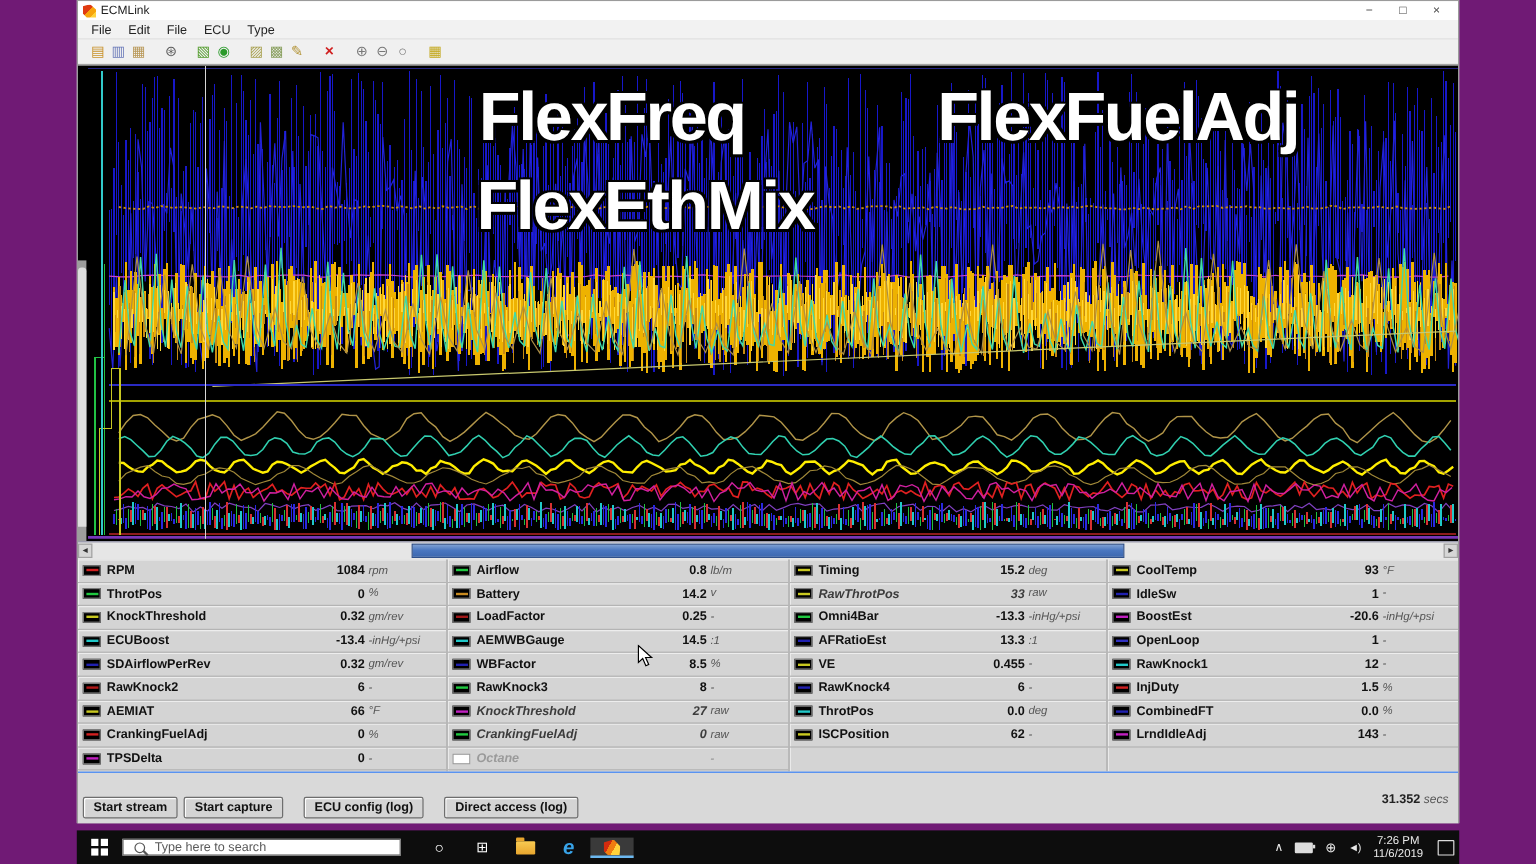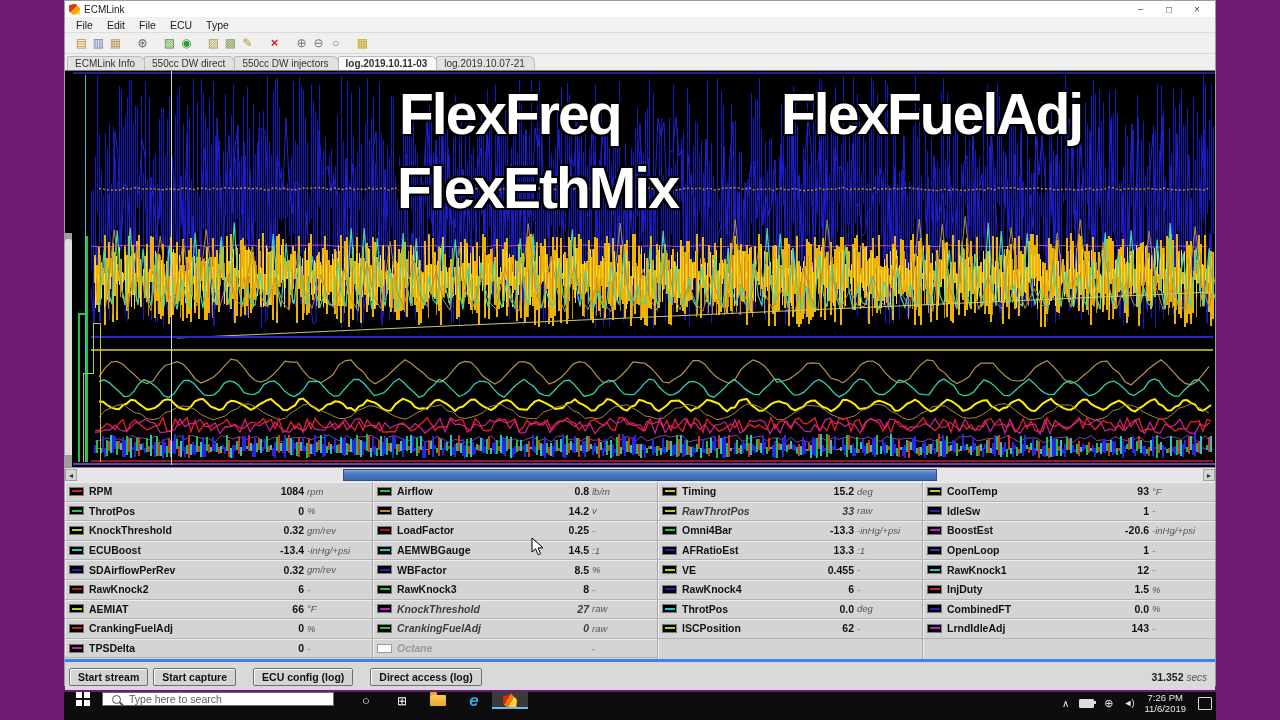--- a/index.html
+++ b/index.html
@@ -58,31 +58,31 @@
           display:flex;align-items:center;justify-content:center;flex:0 0 auto;box-sizing:border-box;}
   .swatch i{display:block;width:10px;height:2px;}
   .swatch.empty{background:#fff;border-color:#999;}
   .cname{font-size:10.5px;font-weight:bold;color:#111;flex:1;white-space:nowrap;overflow:hidden;}
   .cval{font-size:10.5px;font-weight:bold;color:#111;width:52px;text-align:right;white-space:nowrap;}
   .cunit{font-size:9.5px;font-style:italic;color:#555;width:60px;margin-left:3px;white-space:nowrap;}
   .trow.dim .cname,.trow.dim .cval{font-weight:bold;font-style:italic;color:#3c3c3c;}
   .trow.off .cname,.trow.off .cval,.trow.off .cunit{color:#9a9a9a;font-style:italic;font-weight:bold;}
 
   
-  .footer{flex:0 0 26px;background:#d9d9d9;display:flex;align-items:center;padding:2px 8px 0 4px;
-          border-top:3px solid #3b82f6;}
+  .footer{flex:0 0 26px;background:#d9d9d9;display:flex;padding:16px 8px 0 4px;
+          border-top:1px solid #3b82f6;}
   .btn{background:#d4d4d4;border:1px solid #6e6e6e;border-radius:2px;box-shadow:inset 1px 1px 0 #fcfcfc;
        font-size:10.5px;font-weight:bold;color:#111;padding:2px 8px;margin-right:5px;white-space:nowrap;}
   .btn.spaced{margin-left:12px;}
   .elapsed{margin-left:auto;font-size:10.5px;color:#222;}
   .elapsed b{font-weight:bold;} .elapsed i{font-style:italic;color:#555;font-size:10px;}
 
   
   .taskbar{position:absolute;left:64px;top:692px;width:1152px;height:28px;background:#0d0d0d;
-           display:flex;align-items:flex-start;}
+           display:flex;align-items:center;}
   .startbtn{width:38px;display:flex;align-items:center;justify-content:center;}
   .winlogo{width:6px;height:6px;background:#fff;box-shadow:8px 0 #fff,0 8px #fff,8px 8px #fff;
            margin-right:8px;margin-bottom:8px;}
   .searchbox{width:232px;background:#fff;display:flex;align-items:center;padding-left:9px;border:1px solid #6b6b6b;box-sizing:border-box;}
   .mag{width:7px;height:7px;border:1.5px solid #555;border-radius:50%;position:relative;margin-right:8px;flex:0 0 auto;}
   .mag::after{content:"";position:absolute;width:5px;height:1.5px;background:#555;transform:rotate(45deg);right:-4px;bottom:-2px;}
   .searchtext{font-size:10.5px;color:#5a5a5a;}
   .tapps{display:flex;margin-left:14px;}
   .tapp{width:36px;display:flex;align-items:center;justify-content:center;color:#eee;}
   .tapp.active{background:#3a3a3a;box-shadow:inset 0 -2px 0 #6cb8f0;}
@@ -138,27 +138,20 @@
         <span class="tool gap" style="color: rgb(168, 160, 80);">▨</span>
         <span class="tool" style="color: rgb(138, 160, 96);">▩</span>
         <span class="tool" style="color: rgb(176, 144, 48);">✎</span>
         <span class="tool gap" style="color: rgb(208, 32, 32); font-weight: bold; font-size: 13px;">×</span>
         <span class="tool gap" style="color: rgb(120, 120, 120);">⊕</span>
         <span class="tool" style="color: rgb(120, 120, 120);">⊖</span>
         <span class="tool" style="color: rgb(120, 120, 120);">○</span>
         <span class="tool gap" style="color: rgb(194, 166, 24);">▦</span>
       </div>
 
-    <div class="tabbar" id="tabbar">
-        <span class="tab">ECMLink Info</span>
-        <span class="tab">550cc DW direct</span>
-        <span class="tab">550cc DW injectors</span>
-        <span class="tab active">log.2019.10.11-03</span>
-        <span class="tab">log.2019.10.07-21</span>
-      </div>
 
     <div class="graph">
       <svg id="graph-svg" preserveAspectRatio="none" shape-rendering="crispEdges" viewBox="0 0 1142 394">
           <path d="M18 119.7L18 199.2M20 118.8L20 239.9M22 84.8L22 205.1M24 5.4L24 140.6M26 63.0L26 251.4M28 98.9L28 172.2M30 124.0L30 205.4M32 61.5L32 206.3M34 78.4L34 170.3M36 51.5L36 247.8M38 112.5L38 160.4M40 56.4L40 156.8M42 88.3L42 198.5M44 111.0L44 155.7M46 14.8L46 212.7M48 17.9L48 177.4M50 54.5L50 135.3M52 46.4L52 243.9M54 26.9L54 249.5M56 9.0L56 193.5M58 8.5L58 175.8M60 51.9L60 190.8M62 35.3L62 231.2M64 36.3L64 137.1M66 106.0L66 193.8M68 25.2L68 130.3M70 101.5L70 249.0M72 11.1L72 138.5M74 108.8L74 181.6M76 26.7L76 198.0M78 121.2L78 249.4M80 87.8L80 215.1M82 83.2L82 251.3M84 113.1L84 251.2M86 47.8L86 148.4M88 36.9L88 154.2M90 38.1L90 254.7M92 84.4L92 175.7M94 47.7L94 217.5M96 25.7L96 210.7M98 77.9L98 217.7M100 99.8L100 192.2M102 44.1L102 139.3M104 24.4L104 176.4M106 15.4L106 219.6M108 126.7L108 153.8M110 53.2L110 167.5M112 101.4L112 225.5M114 35.3L114 222.4M116 45.8L116 163.2M118 108.0L118 235.2M120 7.4L120 214.4M122 118.6L122 222.4M124 30.9L124 159.5M126 126.2L126 170.6M128 7.7L128 190.9M130 20.5L130 157.7M132 45.3L132 187.5M134 57.6L134 241.5M136 28.2L136 249.1M138 73.5L138 241.5M140 10.9L140 229.5M142 65.4L142 238.4M144 65.0L144 182.9M146 68.9L146 234.3M148 118.3L148 153.3M150 79.7L150 234.5M152 23.3L152 142.8M154 82.9L154 220.0M156 97.5L156 241.4M158 43.7L158 233.5M160 12.9L160 250.0M162 86.9L162 168.0M164 54.4L164 147.5M166 89.5L166 210.9M168 84.5L168 142.5M170 26.6L170 172.6M172 84.2L172 246.3M174 16.0L174 168.6M176 58.4L176 175.4M178 117.0L178 230.5M180 33.4L180 188.7M182 83.0L182 150.8M184 70.7L184 132.8M186 40.9L186 177.6M188 57.9L188 257.9M190 39.9L190 214.5M192 66.5L192 252.4M194 5.2L194 248.8M196 71.1L196 185.1M198 84.1L198 185.7M200 21.2L200 179.5M202 8.4L202 199.0M204 6.5L204 185.5M206 37.4L206 148.1M208 96.3L208 149.2M210 100.2L210 147.9M212 115.4L212 231.5M214 111.6L214 145.5M216 97.8L216 165.3M218 85.4L218 218.8M220 10.9L220 162.5M222 69.5L222 236.0M224 75.1L224 221.2M226 5.8L226 178.9M228 12.7L228 182.7M230 19.3L230 214.6M232 45.8L232 234.3M234 71.3L234 143.7M236 126.0L236 151.0M238 12.7L238 147.8M240 28.7L240 206.7M242 40.2L242 237.4M244 48.6L244 234.8M246 13.5L246 136.0M248 92.0L248 208.8M250 79.0L250 238.3M252 65.6L252 230.0M254 120.4L254 234.6M256 84.5L256 230.3M258 78.4L258 137.0M260 101.8L260 210.2M262 94.8L262 184.8M264 43.8L264 246.2M266 122.6L266 170.5M268 4.5L268 257.4M270 70.1L270 251.3M272 96.1L272 217.7M274 10.7L274 174.1M276 109.6L276 137.5M278 20.6L278 183.5M280 67.3L280 215.7M282 95.6L282 167.0M284 79.8L284 251.2M286 16.4L286 140.2M288 73.3L288 257.3M290 128.0L290 250.9M292 53.0L292 230.3M294 7.1L294 188.8M296 68.2L296 173.1M298 47.2L298 162.5M300 26.7L300 221.4M302 91.6L302 173.4M304 123.8L304 136.5M306 11.7L306 182.1M308 61.5L308 234.1M310 69.1L310 245.7M312 117.7L312 237.1M314 75.9L314 145.7M316 84.6L316 249.9M318 24.7L318 155.9M320 26.7L320 243.9M322 105.9L322 170.0M324 126.9L324 210.7M326 86.2L326 234.2M328 93.7L328 192.1M330 27.4L330 138.4M332 48.7L332 245.7M334 48.9L334 175.5M336 40.7L336 138.1M338 66.5L338 140.3M340 49.6L340 217.8M342 74.3L342 248.0M344 82.6L344 190.3M346 121.4L346 240.6M348 101.0L348 253.3M350 111.2L350 212.3M352 68.5L352 132.7M354 39.6L354 239.2M356 34.1L356 147.7M358 40.7L358 152.3M360 82.4L360 219.5M362 81.7L362 177.5M364 85.7L364 220.8M366 40.8L366 177.7M368 96.4L368 250.4M370 65.9L370 192.3M372 62.5L372 170.5M374 47.1L374 148.6M376 84.0L376 187.0M378 110.5L378 252.9M380 66.7L380 250.5M382 23.6L382 156.5M384 99.1L384 173.2M386 58.2L386 255.1M388 48.6L388 188.5M390 100.8L390 205.8M392 33.2L392 145.8M394 91.5L394 188.6M396 49.2L396 128.5M398 83.4L398 234.8M400 77.0L400 159.3M402 97.4L402 175.4M404 66.7L404 134.5M406 52.6L406 186.3M408 34.1L408 143.8M410 54.1L410 206.8M412 79.8L412 178.4M414 17.7L414 189.3M416 45.1L416 155.9M418 49.0L418 151.2M420 121.3L420 227.5M422 13.4L422 177.2M424 56.1L424 220.3M426 73.4L426 193.7M428 62.7L428 193.2M430 60.1L430 193.2M432 38.9L432 220.8M434 65.3L434 187.8M436 101.3L436 247.5M438 76.6L438 198.2M440 61.3L440 207.9M442 20.0L442 240.9M444 82.9L444 251.5M446 8.6L446 232.5M448 32.8L448 144.6M450 63.0L450 254.9M452 61.1L452 187.7M454 102.8L454 221.3M456 63.7L456 214.3M458 8.6L458 204.4M460 99.6L460 150.4M462 127.7L462 184.1M464 35.0L464 234.9M466 10.7L466 237.0M468 33.4L468 219.9M470 99.4L470 251.3M472 95.5L472 255.3M474 121.5L474 165.6M476 43.8L476 239.9M478 81.6L478 154.9M480 88.0L480 198.1M482 76.4L482 148.3M484 27.9L484 195.5M486 99.6L486 154.7M488 15.7L488 230.4M490 109.4L490 164.6M492 49.7L492 160.4M494 12.1L494 129.8M496 22.8L496 150.1M498 63.5L498 159.1M500 102.2L500 193.6M502 31.2L502 227.8M504 48.2L504 228.8M506 66.6L506 235.8M508 36.1L508 222.8M510 81.1L510 238.8M512 54.6L512 208.7M514 93.7L514 247.6M516 76.9L516 215.9M518 86.2L518 197.1M520 55.2L520 128.5M522 13.3L522 257.2M524 99.4L524 228.7M526 88.6L526 244.3M528 39.6L528 190.8M530 95.9L530 253.5M532 58.3L532 184.8M534 52.6L534 168.7M536 76.2L536 255.8M538 91.6L538 181.5M540 43.4L540 144.1M542 41.5L542 194.1M544 56.2L544 232.0M546 11.2L546 222.4M548 104.0L548 177.0M550 120.0L550 249.5M552 71.5L552 197.5M554 121.5L554 224.4M556 112.7L556 188.7M558 76.6L558 128.7M560 80.5L560 229.0M562 58.0L562 152.2M564 35.7L564 145.1M566 80.3L566 228.9M568 77.7L568 169.6M570 83.4L570 181.1M572 40.4L572 251.1M574 37.2L574 188.7M576 7.6L576 204.5M578 118.5L578 214.1M580 21.9L580 258.0M582 124.9L582 215.7M584 109.1L584 241.7M586 52.4L586 133.2M588 46.5L588 199.4M590 103.8L590 173.9M592 115.4L592 250.5M594 118.2L594 227.9M596 47.4L596 196.4M598 96.7L598 163.1M600 13.2L600 243.3M602 93.2L602 214.5M604 56.8L604 236.1M606 116.8L606 204.5M608 67.7L608 130.8M610 59.8L610 241.1M612 111.6L612 246.6M614 17.1L614 236.8M616 31.6L616 254.6M618 101.6L618 189.0M620 74.8L620 218.7M622 50.0L622 239.3M624 52.1L624 169.9M626 84.1L626 141.4M628 70.3L628 233.9M630 101.6L630 149.5M632 91.3L632 198.1M634 10.0L634 244.5M636 90.5L636 136.3M638 71.7L638 251.9M640 104.5L640 198.1M642 118.6L642 175.0M644 6.9L644 177.1M646 127.7L646 151.3M648 19.9L648 176.4M650 35.0L650 222.1M652 122.0L652 242.5M654 110.7L654 198.1M656 86.9L656 223.8M658 32.8L658 242.9M660 96.4L660 205.4M662 50.4L662 180.3M664 120.2L664 188.5M666 81.2L666 244.7M668 80.9L668 213.9M670 127.7L670 152.3M672 117.6L672 238.4M674 108.3L674 176.8M676 101.6L676 223.7M678 21.6L678 151.9M680 45.6L680 242.8M682 26.5L682 237.6M684 27.5L684 129.8M686 6.9L686 200.8M688 58.5L688 232.7M690 108.0L690 149.7M692 71.2L692 250.4M694 99.7L694 194.8M696 69.0L696 203.6M698 67.2L698 132.5M700 98.6L700 204.5M702 96.2L702 129.6M704 123.0L704 210.6M706 85.7L706 134.5M708 32.9L708 179.9M710 58.7L710 134.3M712 95.4L712 253.2M714 38.0L714 233.2M716 55.9L716 182.6M718 53.3L718 148.1M720 14.5L720 151.9M722 21.4L722 229.5M724 55.2L724 128.7M726 103.1L726 230.9M728 112.7L728 211.1M730 76.2L730 169.8M732 88.6L732 250.2M734 19.9L734 164.5M736 92.5L736 225.5M738 80.8L738 135.3M740 20.8L740 232.9M742 48.0L742 223.0M744 108.3L744 142.2M746 7.4L746 203.9M748 10.0L748 156.2M750 47.4L750 196.2M752 53.2L752 213.0M754 42.9L754 132.3M756 102.6L756 218.2M758 34.1L758 170.5M760 30.5L760 180.3M762 15.5L762 191.0M764 31.3L764 162.2M766 96.0L766 131.9M768 73.4L768 219.2M770 4.8L770 203.1M772 58.4L772 144.1M774 90.8L774 152.8M776 57.3L776 147.7M778 89.6L778 233.2M780 5.8L780 167.8M782 47.3L782 151.5M784 22.9L784 244.9M786 45.4L786 143.7M788 101.9L788 206.7M790 60.2L790 133.1M792 69.8L792 152.1M794 112.0L794 251.3M796 61.0L796 212.2M798 5.8L798 233.4M800 11.3L800 230.2M802 103.3L802 187.6M804 22.8L804 174.1M806 35.9L806 133.2M808 63.9L808 168.0M810 101.1L810 187.6M812 9.4L812 251.8M814 13.2L814 152.5M816 122.6L816 253.0M818 116.6L818 248.2M820 47.5L820 251.5M822 36.7L822 177.7M824 113.0L824 183.1M826 100.9L826 246.5M828 98.7L828 221.8M830 66.6L830 212.7M832 109.8L832 130.0M834 123.7L834 246.1M836 109.6L836 245.2M838 114.3L838 162.8M840 55.3L840 171.9M842 4.8L842 147.8M844 67.2L844 183.2M846 36.7L846 228.5M848 103.8L848 183.0M850 119.3L850 128.4M852 51.5L852 150.9M854 80.2L854 197.6M856 118.1L856 245.7M858 67.8L858 147.9M860 98.6L860 179.4M862 95.9L862 200.2M864 91.1L864 248.7M866 99.0L866 229.3M868 21.6L868 198.5M870 6.7L870 170.4M872 88.4L872 134.8M874 22.0L874 183.5M876 63.3L876 168.2M878 114.9L878 248.7M880 65.1L880 151.9M882 34.6L882 204.8M884 51.3L884 214.2M886 122.8L886 223.3M888 93.2L888 226.4M890 97.8L890 162.8M892 65.4L892 132.6M894 99.2L894 211.1M896 69.3L896 154.8M898 121.0L898 144.2M900 112.3L900 166.9M902 79.3L902 181.1M904 95.3L904 238.6M906 85.8L906 189.8M908 127.5L908 179.6M910 36.0L910 166.2M912 95.3L912 175.4M914 13.6L914 160.7M916 75.4L916 195.1M918 19.6L918 198.1M920 97.9L920 236.4M922 95.8L922 225.1M924 11.6L924 132.4M926 25.0L926 135.2M928 43.6L928 248.2M930 77.5L930 131.8M932 80.5L932 137.5M934 107.8L934 213.9M936 27.4L936 160.8M938 22.6L938 222.4M940 32.3L940 135.6M942 49.0L942 219.0M944 70.6L944 209.6M946 103.7L946 238.8M948 21.2L948 169.1M950 109.8L950 145.6M952 116.2L952 228.2M954 46.5L954 182.9M956 86.6L956 186.1M958 101.5L958 236.7M960 102.2L960 235.6M962 64.5L962 189.0M964 68.0L964 248.1M966 124.2L966 192.3M968 30.1L968 146.4M970 126.2L970 179.7M972 84.5L972 201.7M974 117.1L974 251.6M976 62.9L976 205.3M978 36.2L978 145.0M980 78.6L980 204.0M982 85.0L982 252.2M984 55.6L984 163.5M986 93.3L986 247.6M988 65.1L988 214.5M990 121.9L990 131.8M992 4.3L992 128.9M994 16.5L994 226.6M996 109.8L996 239.5M998 66.9L998 237.9M1000 26.5L1000 143.5M1002 117.0L1002 202.5M1004 63.3L1004 237.0M1006 37.5L1006 184.5M1008 114.4L1008 249.2M1010 97.8L1010 136.4M1012 31.6L1012 197.9M1014 52.6L1014 132.9M1016 99.9L1016 158.4M1018 24.8L1018 189.7M1020 8.7L1020 191.1M1022 22.8L1022 208.4M1024 84.3L1024 239.3M1026 18.5L1026 133.6M1028 51.3L1028 139.5M1030 31.3L1030 203.4M1032 95.6L1032 219.1M1034 117.7L1034 189.1M1036 19.7L1036 174.8M1038 46.1L1038 165.8M1040 42.7L1040 160.4M1042 18.9L1042 160.8M1044 42.9L1044 190.5M1046 112.1L1046 220.0M1048 109.5L1048 162.4M1050 94.9L1050 254.9M1052 53.9L1052 210.1M1054 64.6L1054 245.5M1056 121.3L1056 176.2M1058 52.9L1058 134.9M1060 58.5L1060 237.1M1062 114.6L1062 138.7M1064 24.2L1064 215.3M1066 120.0L1066 218.2M1068 68.1L1068 206.5M1070 49.6L1070 257.6M1072 104.4L1072 134.3M1074 95.4L1074 241.1M1076 70.5L1076 226.7M1078 117.8L1078 246.6M1080 54.4L1080 202.9M1082 59.7L1082 256.8M1084 13.1L1084 214.6M1086 79.0L1086 240.0M1088 14.4L1088 208.1M1090 38.9L1090 247.3M1092 105.7L1092 139.3M1094 120.3L1094 174.3M1096 56.6L1096 223.0M1098 83.4L1098 186.2M1100 17.7L1100 243.8M1102 37.3L1102 194.7M1104 116.0L1104 160.4M1106 32.2L1106 154.7M1108 18.6L1108 225.8M1110 53.5L1110 182.1M1112 54.4L1112 161.6M1114 36.8L1114 214.0M1116 114.3L1116 249.1M1118 127.2L1118 181.7M1120 26.3L1120 204.6M1122 88.9L1122 186.6M1124 41.4L1124 206.5M1126 67.9L1126 138.9M1128 63.2L1128 229.8M1130 4.1L1130 147.8M1132 12.1L1132 219.3M1134 76.8L1134 143.1M1136 49.4L1136 129.7M1138 14.2L1138 227.5M1140 54.7L1140 162.6" stroke="#1717c9" stroke-width="1" fill="none"></path>
           <polyline points="18,218.4 21,252.7 24,174.9 27,250.5 30,192.0 33,226.0 36,122.8 39,230.0 42,61.1 45,84.6 48,179.6 51,113.1 54,114.6 57,159.9 60,221.7 63,115.1 66,122.9 69,68.2 72,85.0 75,231.6 78,106.3 81,135.0 84,169.6 87,117.3 90,185.3 93,226.9 96,248.5 99,85.5 102,124.7 105,231.1 108,104.7 111,180.8 114,62.5 117,229.9 120,144.5 123,198.1 126,234.9 129,114.9 132,77.5 135,131.7 138,220.2 141,254.9 144,46.9 147,110.4 150,183.3 153,117.5 156,64.3 159,142.1 162,77.2 165,54.1 168,206.2 171,70.8 174,244.5 177,98.4 180,170.9 183,228.7 186,57.2 189,58.2 192,59.8 195,117.0 198,171.8 201,186.7 204,84.6 207,101.4 210,118.9 213,47.0 216,108.4 219,143.3 222,111.2 225,112.6 228,232.8 231,201.6 234,141.3 237,227.9 240,252.6 243,250.7 246,59.3 249,103.5 252,101.1 255,95.0 258,120.9 261,108.0 264,124.6 267,241.5 270,198.5 273,87.3 276,203.7 279,92.5 282,124.1 285,242.4 288,190.1 291,237.7 294,219.3 297,218.6 300,79.9 303,60.9 306,182.9 309,254.1 312,98.6 315,186.3 318,187.2 321,184.8 324,247.1 327,200.0 330,185.2 333,82.8 336,205.8 339,161.8 342,184.6 345,234.6 348,101.2 351,97.6 354,50.1 357,84.0 360,165.7 363,69.1 366,216.2 369,55.5 372,192.9 375,76.3 378,154.4 381,147.6 384,184.2 387,164.3 390,98.2 393,180.5 396,129.9 399,226.1 402,223.0 405,92.0 408,77.0 411,164.4 414,55.4 417,99.2 420,224.5 423,113.7 426,57.5 429,202.4 432,133.1 435,148.1 438,92.9 441,211.0 444,112.1 447,120.0 450,232.2 453,58.5 456,146.3 459,136.1 462,56.9 465,75.7 468,48.7 471,124.1 474,108.0 477,218.0 480,253.7 483,118.5 486,58.6 489,146.4 492,180.5 495,185.5 498,85.7 501,95.8 504,49.8 507,138.8 510,217.4 513,214.0 516,188.0 519,50.4 522,98.9 525,205.2 528,80.6 531,56.6 534,222.9 537,185.6 540,105.9 543,231.9 546,145.0 549,217.2 552,107.3 555,209.2 558,130.1 561,208.9 564,96.9 567,52.7 570,161.0 573,132.5 576,87.3 579,229.7 582,115.6 585,46.7 588,64.2 591,50.7 594,132.7 597,81.1 600,78.9 603,46.2 606,85.1 609,77.9 612,249.4 615,83.8 618,114.1 621,127.3 624,189.2 627,171.7 630,184.0 633,67.8 636,145.7 639,239.6 642,203.0 645,165.8 648,154.2 651,75.4 654,163.4 657,86.1 660,51.0 663,231.3 666,121.2 669,228.1 672,111.6 675,125.3 678,92.2 681,89.7 684,147.7 687,106.4 690,154.3 693,125.5 696,144.7 699,131.8 702,88.9 705,228.8 708,72.3 711,120.8 714,241.6 717,218.1 720,47.3 723,186.8 726,105.0 729,189.3 732,88.2 735,46.5 738,75.6 741,222.8 744,101.2 747,70.0 750,172.0 753,89.5 756,216.0 759,168.1 762,77.0 765,97.3 768,95.7 771,99.9 774,201.7 777,128.1 780,71.9 783,135.4 786,132.9 789,165.1 792,162.4 795,141.7 798,139.2 801,115.2 804,122.5 807,97.6 810,117.3 813,229.6 816,114.7 819,191.7 822,96.0 825,214.2 828,163.4 831,64.9 834,221.1 837,207.6 840,233.8 843,173.9 846,115.4 849,219.5 852,196.0 855,106.3 858,212.7 861,84.5 864,151.9 867,141.5 870,122.3 873,166.6 876,94.0 879,144.6 882,172.4 885,119.1 888,124.3 891,93.6 894,84.6 897,215.9 900,50.3 903,204.2 906,119.3 909,102.4 912,168.8 915,231.3 918,53.4 921,106.7 924,157.8 927,241.4 930,165.0 933,84.9 936,159.1 939,165.4 942,83.3 945,245.0 948,61.7 951,228.5 954,233.5 957,123.6 960,156.6 963,64.9 966,104.1 969,65.0 972,106.7 975,242.2 978,91.2 981,172.0 984,83.2 987,233.3 990,189.2 993,206.5 996,47.2 999,66.2 1002,159.8 1005,126.9 1008,68.4 1011,156.1 1014,216.0 1017,59.7 1020,188.7 1023,133.9 1026,56.2 1029,158.0 1032,219.8 1035,138.6 1038,49.6 1041,159.8 1044,172.5 1047,246.2 1050,122.0 1053,221.8 1056,135.5 1059,53.2 1062,179.3 1065,46.0 1068,184.8 1071,188.7 1074,238.3 1077,101.7 1080,62.9 1083,159.7 1086,120.9 1089,45.6 1092,156.7 1095,194.9 1098,95.2 1101,219.9 1104,62.6 1107,200.5 1110,241.5 1113,153.4 1116,84.2 1119,207.9 1122,160.0 1125,202.7 1128,111.4 1131,57.7 1134,252.3 1137,162.2 1140,249.7" fill="none" stroke="#2222d8" stroke-width="1" shape-rendering="auto"></polyline>
           <polyline points="26,117.5 31,118.3 36,118.9 41,119.1 46,119.2 51,117.0 56,118.5 61,116.7 66,117.3 71,118.3 76,117.6 81,117.8 86,118.4 91,118.9 96,117.6 101,118.2 106,118.5 111,116.7 116,117.8 121,118.4 126,117.2 131,117.4 136,118.6 141,117.2 146,118.4 151,116.8 156,117.2 161,117.4 166,117.6 171,116.7 176,117.4 181,117.7 186,117.2 191,118.7 196,119.1 201,116.5 206,118.0 211,117.3 216,118.5 221,118.8 226,118.0 231,117.0 236,117.7 241,116.8 246,116.6 251,117.1 256,118.6 261,117.0 266,117.7 271,118.7 276,116.7 281,118.8 286,117.6 291,118.9 296,116.9 301,118.2 306,117.7 311,117.1 316,119.2 321,116.5 326,118.9 331,118.2 336,117.9 341,117.4 346,119.5 351,117.0 356,116.8 361,118.3 366,118.3 371,117.9 376,119.4 381,117.0 386,117.5 391,119.1 396,117.0 401,118.0 406,117.2 411,118.0 416,119.5 421,119.1 426,118.8 431,117.6 436,117.8 441,118.9 446,117.8 451,119.1 456,118.9 461,119.4 466,117.4 471,116.7 476,117.4 481,118.2 486,118.7 491,119.0 496,117.0 501,118.1 506,116.8 511,118.7 516,117.2 521,118.6 526,118.4 531,118.4 536,118.0 541,117.6 546,117.4 551,119.1 556,117.2 561,116.8 566,118.0 571,117.1 576,116.9 581,118.3 586,118.2 591,118.3 596,118.8 601,119.4 606,118.9 611,117.5 616,116.9 621,117.9 626,117.0 631,118.7 636,116.9 641,119.0 646,118.4 651,116.9 656,117.1 661,116.7 666,117.0 671,118.4 676,116.7 681,118.9 686,118.3 691,118.5 696,117.8 701,119.4 706,117.1 711,118.4 716,118.8 721,117.4 726,118.9 731,119.5 736,119.3 741,119.2 746,117.3 751,118.7 756,117.9 761,118.3 766,117.2 771,116.7 776,118.8 781,117.9 786,118.2 791,117.8 796,119.0 801,117.1 806,118.7 811,117.4 816,118.3 821,117.3 826,118.2 831,116.9 836,116.8 841,117.6 846,118.0 851,118.7 856,118.7 861,119.5 866,119.4 871,118.2 876,119.2 881,118.1 886,119.1 891,119.4 896,118.8 901,118.8 906,117.8 911,119.4 916,116.7 921,119.3 926,116.9 931,117.0 936,116.8 941,116.6 946,118.3 951,117.6 956,117.7 961,117.5 966,116.9 971,118.1 976,117.6 981,118.8 986,118.8 991,118.1 996,118.4 1001,118.9 1006,118.9 1011,118.4 1016,117.3 1021,118.9 1026,118.7 1031,118.3 1036,116.5 1041,117.0 1046,119.2 1051,118.0 1056,117.8 1061,117.9 1066,118.3 1071,117.9 1076,117.2 1081,118.0 1086,118.7 1091,117.1 1096,118.4 1101,118.8 1106,119.0 1111,118.9 1116,118.5 1121,118.0 1126,118.6 1131,119.1 1136,116.8" fill="none" stroke="#c78a12" stroke-width="1.5" shape-rendering="auto" stroke-dasharray="2,2"></polyline>
           <polyline points="18,175.1 27,175.8 36,175.8 45,174.7 54,174.2 63,174.4 72,174.8 81,175.4 90,175.0 99,175.1 108,175.6 117,175.8 126,174.3 135,176.0 144,174.4 153,175.7 162,174.2 171,174.3 180,174.3 189,175.7 198,175.9 207,174.0 216,174.9 225,174.1 234,174.5 243,174.1 252,174.2 261,175.0 270,175.9 279,174.6 288,175.0 297,175.5 306,174.6 315,174.9 324,174.3 333,175.1 342,175.4 351,175.6 360,174.6 369,175.5 378,175.6 387,175.5 396,175.2 405,175.7 414,175.6 423,174.1 432,175.3 441,174.7 450,174.2 459,175.5 468,175.6 477,175.7 486,175.1 495,175.5 504,174.4 513,174.0 522,175.0 531,176.0 540,174.8 549,174.3 558,175.5 567,175.1 576,175.0 585,174.4 594,175.0 603,175.4 612,175.5 621,175.1 630,174.0 639,175.5 648,175.6 657,175.3 666,175.5 675,174.3 684,176.0 693,175.5 702,174.9 711,175.9 720,175.5 729,174.8 738,174.1 747,174.4 756,175.9 765,175.6 774,174.1 783,175.0 792,175.6 801,175.0 810,174.7 819,174.9 828,175.2 837,175.6 846,174.8 855,175.3 864,175.6 873,174.1 882,174.6 891,174.6 900,175.3 909,175.3 918,175.6 927,175.9 936,175.3 945,175.3 954,175.6 963,174.2 972,174.6 981,175.7 990,174.4 999,176.0 1008,174.0 1017,175.2 1026,175.2 1035,175.9 1044,174.5 1053,174.7 1062,174.1 1071,175.3 1080,176.0 1089,175.8 1098,175.9 1107,174.9 1116,175.8 1125,175.9 1134,175.1" fill="none" stroke="#cc44cc" stroke-width="1" shape-rendering="auto"></polyline>
           <path d="M22 184.4L22 211.7M24 193.6L24 234.2M26 175.8L26 241.0M28 191.0L28 214.3M30 197.3L30 213.6M32 163.6L32 253.6M34 186.9L34 227.1M36 170.5L36 230.7M38 186.5L38 206.4M40 171.8L40 251.3M42 181.4L42 225.1M44 192.6L44 248.5M46 199.1L46 209.9M48 187.5L48 221.3M50 202.2L50 210.5M52 175.4L52 208.6M54 183.9L54 239.6M56 165.2L56 226.2M58 184.7L58 217.3M60 173.6L60 223.8M62 201.5L62 219.6M64 169.5L64 210.5M66 164.2L66 226.8M68 203.6L68 235.7M70 204.9L70 210.5M72 185.4L72 227.0M74 172.6L74 231.2M76 202.1L76 212.8M78 164.7L78 210.7M80 165.5L80 220.4M82 194.1L82 247.1M84 187.1L84 229.8M86 183.1L86 243.0M88 191.9L88 248.0M90 172.9L90 245.4M92 205.4L92 223.2M94 190.2L94 230.5M96 204.6L96 252.6M98 166.4L98 245.9M100 180.9L100 243.7M102 181.8L102 223.9M104 170.5L104 232.6M106 201.4L106 230.2M108 194.4L108 233.5M110 168.0L110 250.1M112 199.7L112 216.4M114 185.5L114 247.2M116 178.9L116 243.0M118 166.7L118 251.0M120 205.3L120 212.6M122 192.1L122 241.6M124 186.2L124 231.5M126 177.7L126 248.2M128 190.0L128 209.8M130 188.4L130 220.1M132 190.1L132 248.7M134 175.9L134 248.8M136 197.1L136 241.9M138 185.8L138 207.6M140 167.1L140 231.4M142 186.0L142 217.5M144 179.3L144 234.3M146 193.0L146 240.7M148 171.4L148 206.3M150 176.0L150 209.4M152 205.9L152 218.6M154 165.4L154 234.1M156 189.8L156 216.0M158 162.7L158 238.1M160 185.8L160 228.3M162 196.8L162 252.2M164 177.1L164 245.1M166 199.3L166 206.6M168 169.1L168 245.3M170 166.7L170 218.0M172 175.4L172 244.4M174 178.6L174 235.2M176 177.7L176 211.9M178 180.1L178 241.5M180 180.5L180 236.1M182 190.2L182 229.4M184 205.0L184 216.9M186 168.3L186 217.8M188 196.8L188 235.8M190 162.1L190 217.0M192 202.6L192 234.7M194 176.7L194 223.7M196 180.9L196 234.0M198 180.2L198 234.4M200 175.0L200 248.9M202 199.2L202 224.0M204 164.6L204 252.0M206 163.0L206 216.4M208 184.3L208 206.4M210 167.9L210 208.6M212 187.4L212 217.1M214 189.5L214 208.0M216 188.9L216 238.4M218 182.9L218 219.8M220 174.5L220 218.3M222 180.3L222 207.5M224 206.0L224 251.8M226 164.7L226 217.9M228 195.3L228 225.5M230 203.9L230 248.5M232 179.7L232 229.6M234 188.8L234 244.3M236 171.7L236 242.2M238 163.2L238 212.2M240 199.0L240 228.7M242 191.3L242 211.2M244 189.9L244 208.1M246 181.3L246 236.5M248 194.1L248 212.4M250 177.2L250 225.9M252 164.8L252 231.8M254 178.8L254 243.3M256 188.5L256 223.6M258 194.4L258 220.9M260 188.4L260 235.3M262 178.1L262 242.5M264 187.1L264 248.4M266 180.4L266 234.6M268 163.9L268 252.4M270 199.8L270 234.5M272 170.2L272 208.9M274 166.0L274 215.0M276 205.6L276 255.5M278 186.8L278 238.0M280 176.2L280 249.4M282 190.0L282 212.8M284 166.1L284 232.5M286 191.9L286 223.8M288 186.7L288 252.3M290 175.6L290 209.6M292 194.4L292 223.7M294 171.5L294 240.8M296 178.0L296 219.2M298 193.8L298 225.9M300 165.9L300 246.0M302 171.2L302 238.3M304 186.4L304 233.8M306 191.3L306 215.7M308 198.7L308 216.7M310 175.0L310 239.8M312 200.6L312 208.1M314 199.3L314 222.5M316 174.8L316 219.4M318 202.1L318 240.9M320 203.1L320 228.2M322 169.0L322 241.1M324 191.8L324 249.3M326 178.2L326 249.1M328 181.8L328 240.2M330 169.9L330 239.1M332 170.6L332 217.0M334 187.7L334 245.7M336 205.5L336 206.5M338 173.7L338 232.0M340 200.6L340 225.7M342 191.7L342 234.0M344 195.5L344 241.0M346 205.3L346 254.4M348 199.5L348 252.2M350 200.8L350 238.2M352 170.2L352 233.5M354 194.1L354 231.4M356 163.0L356 220.8M358 193.0L358 223.1M360 167.4L360 226.2M362 181.0L362 228.0M364 195.9L364 233.2M366 176.1L366 240.4M368 199.8L368 253.6M370 166.3L370 226.1M372 183.3L372 221.8M374 201.4L374 217.3M376 198.7L376 215.8M378 187.7L378 227.5M380 205.9L380 224.9M382 196.0L382 209.2M384 189.6L384 247.6M386 196.4L386 245.8M388 170.7L388 209.5M390 192.4L390 232.9M392 168.2L392 226.1M394 172.3L394 212.3M396 192.2L396 232.9M398 203.2L398 238.9M400 175.7L400 211.4M402 189.9L402 239.4M404 171.3L404 242.0M406 204.7L406 254.3M408 193.6L408 208.1M410 163.3L410 208.9M412 166.2L412 246.5M414 183.6L414 213.9M416 182.6L416 247.5M418 178.1L418 223.4M420 192.5L420 209.7M422 186.0L422 233.7M424 168.2L424 246.1M426 205.8L426 238.4M428 201.1L428 212.9M430 178.1L430 229.5M432 171.2L432 208.8M434 166.8L434 244.8M436 187.3L436 221.1M438 186.3L438 215.0M440 184.2L440 222.3M442 205.0L442 219.3M444 190.1L444 249.8M446 172.6L446 214.0M448 185.9L448 246.9M450 181.8L450 206.0M452 195.9L452 250.7M454 166.3L454 245.9M456 165.3L456 233.9M458 162.9L458 226.3M460 165.8L460 234.5M462 190.0L462 254.4M464 171.3L464 239.1M466 203.5L466 255.9M468 171.8L468 213.4M470 174.6L470 210.2M472 168.1L472 236.9M474 182.6L474 217.6M476 201.4L476 252.7M478 186.4L478 246.5M480 166.4L480 255.4M482 179.2L482 245.1M484 166.4L484 217.0M486 187.0L486 240.4M488 166.8L488 251.5M490 201.9L490 208.2M492 180.6L492 234.0M494 186.9L494 253.2M496 166.4L496 230.4M498 169.2L498 213.1M500 185.1L500 218.5M502 166.4L502 227.4M504 177.1L504 215.2M506 162.8L506 223.2M508 168.2L508 213.0M510 192.7L510 244.5M512 191.7L512 222.8M514 190.1L514 221.2M516 169.2L516 216.3M518 185.6L518 247.6M520 196.2L520 251.6M522 165.7L522 233.0M524 167.0L524 219.7M526 194.1L526 240.2M528 189.5L528 214.7M530 187.0L530 236.6M532 171.5L532 246.5M534 165.1L534 215.7M536 171.9L536 232.6M538 190.5L538 234.8M540 166.8L540 248.9M542 197.7L542 239.0M544 200.9L544 228.3M546 184.4L546 226.0M548 173.6L548 228.8M550 203.4L550 232.8M552 172.5L552 247.2M554 169.0L554 233.1M556 190.3L556 230.4M558 205.1L558 254.5M560 163.2L560 206.7M562 163.0L562 243.3M564 195.0L564 232.7M566 174.8L566 233.5M568 192.4L568 248.5M570 204.1L570 246.0M572 204.5L572 254.1M574 186.6L574 254.7M576 197.7L576 237.4M578 165.2L578 237.8M580 188.9L580 228.4M582 199.3L582 253.8M584 172.6L584 212.0M586 178.5L586 237.0M588 191.2L588 213.1M590 181.8L590 218.9M592 173.0L592 211.4M594 181.6L594 223.0M596 189.3L596 253.2M598 198.3L598 253.9M600 178.0L600 225.8M602 191.0L602 231.8M604 195.7L604 240.7M606 198.0L606 227.1M608 168.6L608 234.0M610 175.0L610 240.1M612 181.1L612 243.1M614 170.3L614 236.1M616 170.2L616 229.6M618 188.0L618 229.1M620 190.5L620 207.5M622 191.3L622 207.3M624 163.0L624 242.6M626 200.3L626 209.4M628 203.1L628 247.1M630 166.2L630 216.9M632 190.6L632 220.5M634 203.5L634 231.0M636 174.4L636 206.3M638 205.1L638 217.1M640 184.4L640 235.2M642 172.3L642 231.4M644 200.3L644 233.4M646 199.3L646 244.1M648 167.1L648 241.0M650 192.1L650 207.6M652 188.0L652 237.0M654 192.5L654 242.4M656 191.5L656 225.8M658 171.8L658 239.6M660 183.5L660 218.3M662 164.8L662 216.9M664 172.9L664 235.4M666 179.1L666 224.4M668 173.0L668 229.8M670 180.4L670 231.4M672 180.3L672 220.4M674 174.3L674 254.2M676 183.4L676 220.5M678 175.8L678 240.5M680 193.4L680 229.8M682 174.6L682 207.4M684 201.4L684 209.5M686 162.9L686 214.2M688 173.1L688 214.0M690 205.7L690 225.6M692 192.7L692 227.8M694 181.4L694 215.7M696 194.6L696 255.3M698 203.5L698 213.8M700 174.8L700 242.5M702 173.9L702 255.3M704 187.5L704 240.0M706 184.2L706 240.3M708 193.7L708 217.4M710 177.6L710 224.5M712 167.0L712 236.8M714 166.9L714 224.7M716 173.3L716 255.0M718 193.9L718 231.8M720 181.0L720 246.3M722 197.5L722 223.2M724 165.0L724 252.9M726 189.7L726 255.9M728 201.1L728 253.3M730 197.3L730 248.4M732 195.0L732 215.9M734 167.5L734 245.6M736 170.6L736 252.8M738 172.9L738 248.7M740 200.7L740 245.8M742 166.3L742 240.9M744 176.8L744 207.6M746 174.1L746 222.5M748 180.2L748 245.5M750 166.6L750 213.7M752 185.9L752 249.4M754 180.8L754 217.3M756 194.2L756 230.0M758 170.7L758 244.4M760 193.3L760 212.6M762 178.1L762 251.4M764 173.9L764 224.4M766 175.6L766 218.1M768 165.6L768 254.2M770 165.6L770 220.4M772 204.1L772 231.7M774 175.7L774 216.9M776 179.9L776 206.2M778 198.8L778 212.7M780 173.2L780 207.1M782 167.4L782 238.5M784 163.5L784 222.1M786 180.9L786 235.3M788 196.6L788 211.5M790 172.4L790 217.0M792 176.1L792 227.0M794 189.5L794 215.4M796 197.1L796 252.7M798 179.1L798 223.3M800 167.4L800 227.4M802 187.4L802 237.2M804 185.0L804 241.7M806 163.9L806 229.5M808 195.4L808 226.0M810 196.0L810 230.4M812 195.1L812 225.9M814 182.7L814 231.6M816 203.9L816 212.9M818 194.3L818 217.1M820 172.6L820 248.9M822 164.8L822 224.8M824 184.5L824 206.4M826 196.7L826 222.6M828 167.7L828 224.9M830 169.0L830 222.8M832 188.9L832 221.3M834 197.0L834 224.9M836 198.5L836 225.8M838 168.7L838 225.8M840 162.5L840 219.0M842 195.0L842 254.3M844 194.8L844 236.0M846 169.5L846 245.2M848 166.6L848 254.1M850 202.2L850 208.4M852 189.4L852 218.2M854 163.4L854 234.0M856 174.3L856 223.5M858 191.5L858 250.6M860 199.0L860 208.6M862 200.1L862 215.8M864 179.2L864 248.9M866 188.0L866 222.6M868 205.0L868 215.5M870 169.3L870 207.6M872 172.1L872 231.3M874 170.9L874 245.9M876 203.0L876 233.3M878 190.6L878 249.5M880 164.1L880 251.9M882 190.5L882 211.8M884 202.6L884 222.6M886 169.1L886 244.4M888 184.6L888 222.0M890 176.9L890 229.3M892 188.4L892 245.3M894 166.6L894 238.9M896 196.3L896 220.4M898 169.9L898 237.5M900 202.4L900 223.3M902 195.3L902 241.6M904 165.5L904 229.7M906 194.8L906 217.0M908 190.8L908 235.9M910 200.6L910 212.4M912 187.9L912 242.9M914 180.4L914 235.0M916 180.2L916 242.8M918 203.5L918 250.7M920 164.8L920 229.6M922 196.4L922 212.9M924 166.0L924 217.1M926 197.6L926 229.8M928 183.6L928 206.9M930 201.2L930 253.1M932 185.0L932 228.5M934 177.6L934 236.2M936 178.7L936 248.4M938 172.5L938 218.7M940 199.4L940 229.7M942 167.2L942 238.1M944 197.7L944 217.0M946 165.3L946 244.7M948 180.2L948 225.2M950 183.0L950 225.2M952 174.9L952 220.8M954 195.9L954 230.0M956 170.3L956 212.1M958 162.7L958 208.3M960 163.3L960 208.0M962 173.6L962 206.9M964 164.0L964 219.7M966 183.2L966 209.8M968 204.9L968 255.5M970 191.4L970 227.2M972 192.2L972 255.9M974 199.3L974 243.0M976 167.3L976 220.2M978 173.1L978 230.2M980 176.8L980 226.9M982 177.7L982 224.6M984 169.3L984 240.9M986 204.8L986 242.3M988 204.2L988 214.3M990 187.6L990 211.5M992 201.3L992 222.6M994 167.1L994 226.3M996 197.9L996 231.4M998 162.2L998 218.2M1000 169.8L1000 206.7M1002 198.3L1002 226.8M1004 201.0L1004 215.0M1006 163.4L1006 240.1M1008 165.3L1008 223.6M1010 189.0L1010 241.3M1012 179.8L1012 212.1M1014 172.8L1014 238.8M1016 179.7L1016 220.4M1018 196.3L1018 254.0M1020 165.9L1020 233.6M1022 181.1L1022 208.1M1024 199.1L1024 238.2M1026 180.6L1026 221.7M1028 204.7L1028 226.2M1030 176.9L1030 241.3M1032 169.1L1032 223.2M1034 168.0L1034 238.6M1036 165.3L1036 249.0M1038 166.8L1038 213.0M1040 170.1L1040 248.4M1042 198.0L1042 238.3M1044 188.3L1044 225.7M1046 178.3L1046 220.9M1048 176.3L1048 219.0M1050 167.9L1050 227.3M1052 192.6L1052 241.6M1054 191.0L1054 251.9M1056 191.7L1056 217.3M1058 180.3L1058 224.1M1060 186.2L1060 213.9M1062 197.5L1062 221.8M1064 177.4L1064 235.9M1066 176.3L1066 254.9M1068 171.8L1068 215.0M1070 170.5L1070 224.7M1072 204.9L1072 211.0M1074 173.9L1074 229.6M1076 181.8L1076 230.3M1078 197.8L1078 238.1M1080 204.6L1080 216.6M1082 199.0L1082 226.4M1084 195.9L1084 212.1M1086 203.3L1086 219.1M1088 168.6L1088 219.5M1090 176.6L1090 207.5M1092 198.2L1092 236.9M1094 165.4L1094 233.9M1096 167.1L1096 237.0M1098 163.0L1098 230.8M1100 169.0L1100 234.8M1102 196.4L1102 253.3M1104 163.4L1104 222.0M1106 179.8L1106 242.5M1108 196.8L1108 246.7M1110 200.8L1110 212.8M1112 203.1L1112 255.8M1114 169.8L1114 252.1M1116 174.1L1116 243.2M1118 169.8L1118 252.7M1120 205.9L1120 241.5M1122 178.9L1122 209.4M1124 189.3L1124 212.5M1126 164.4L1126 212.3M1128 173.2L1128 217.1M1130 194.2L1130 234.8M1132 164.3L1132 209.7M1134 198.2L1134 222.7M1136 184.5L1136 240.6M1138 179.6L1138 255.2M1140 180.8L1140 247.8" stroke="#eeb200" stroke-width="2" fill="none"></path>
           <path d="M23 207.6L23 221.4M27 183.5L27 234.0M31 188.6L31 221.9M35 197.2L35 238.2M39 187.2L39 242.7M43 203.7L43 240.1M47 189.2L47 225.9M51 189.6L51 208.9M55 198.3L55 247.9M59 204.7L59 222.6M63 181.7L63 229.8M67 201.9L67 226.9M71 201.0L71 220.1M75 201.3L75 244.8M79 199.5L79 221.6M83 181.6L83 219.2M87 184.0L87 231.2M91 199.8L91 211.5M95 178.6L95 229.1M99 193.7L99 215.0M103 204.0L103 211.5M107 201.5L107 247.1M111 193.5L111 211.4M115 191.8L115 210.1M119 185.5L119 224.8M123 198.3L123 218.1M127 185.9L127 209.6M131 187.2L131 227.7M135 195.0L135 226.6M139 178.7L139 246.6M143 205.8L143 219.8M147 198.8L147 215.2M151 192.3L151 222.6M155 205.2L155 213.3M159 190.6L159 221.5M163 181.1L163 223.4M167 179.0L167 245.9M171 205.5L171 212.1M175 177.6L175 246.6M179 192.7L179 237.9M183 193.6L183 209.3M187 179.6L187 235.0M191 203.8L191 227.9M195 183.5L195 232.6M199 207.4L199 234.9M203 199.0L203 241.1M207 191.6L207 215.7M211 201.9L211 237.2M215 201.8L215 238.8M219 198.2L219 232.1M223 199.9L223 229.0M227 184.8L227 217.9M231 181.6L231 241.8M235 178.0L235 223.8M239 206.8L239 217.8M243 185.0L243 234.7M247 205.2L247 226.9M251 183.4L251 221.2M255 193.5L255 220.8M259 187.4L259 224.9M263 179.9L263 244.2M267 181.5L267 220.2M271 189.0L271 242.2M275 199.5L275 220.2M279 195.0L279 221.8M283 179.6L283 237.2M287 194.7L287 217.1M291 186.5L291 208.9M295 195.9L295 211.2M299 186.5L299 215.3M303 190.6L303 218.4M307 187.8L307 232.2M311 189.1L311 229.3M315 186.1L315 216.8M319 189.8L319 236.9M323 189.9L323 208.9M327 193.3L327 218.8M331 206.7L331 240.5M335 179.7L335 208.0M339 183.5L339 235.1M343 203.9L343 229.8M347 189.3L347 240.4M351 183.0L351 212.2M355 198.8L355 247.2M359 187.4L359 214.7M363 194.2L363 244.4M367 207.4L367 223.0M371 183.3L371 227.1M375 196.9L375 232.1M379 176.9L379 227.3M383 191.4L383 228.7M387 192.1L387 229.9M391 187.5L391 221.0M395 195.5L395 212.5M399 207.4L399 243.2M403 207.1L403 238.5M407 192.4L407 211.4M411 181.3L411 228.9M415 190.9L415 208.9M419 176.9L419 210.5M423 180.3L423 223.3M427 201.2L427 209.9M431 205.8L431 229.7M435 190.8L435 235.7M439 192.5L439 217.6M443 196.9L443 238.6M447 202.9L447 225.6M451 199.8L451 233.5M455 198.1L455 245.9M459 192.1L459 219.4M463 191.7L463 226.0M467 183.5L467 236.8M471 201.6L471 220.5M475 194.9L475 246.7M479 185.2L479 228.8M483 197.1L483 214.6M487 201.1L487 237.5M491 205.9L491 235.6M495 184.2L495 247.7M499 196.6L499 247.6M503 193.1L503 212.7M507 202.0L507 228.2M511 191.1L511 245.7M515 190.8L515 233.2M519 178.0L519 241.0M523 194.7L523 245.0M527 207.9L527 246.3M531 184.9L531 241.2M535 182.3L535 225.9M539 186.8L539 236.1M543 205.2L543 216.5M547 203.9L547 240.0M551 179.1L551 215.4M555 194.3L555 213.4M559 207.5L559 246.0M563 191.7L563 233.3M567 182.7L567 246.0M571 182.0L571 210.5M575 200.8L575 223.9M579 188.8L579 217.2M583 181.7L583 230.3M587 191.2L587 230.7M591 187.1L591 217.7M595 195.0L595 224.2M599 196.4L599 234.1M603 207.6L603 219.6M607 192.8L607 229.3M611 181.7L611 228.0M615 180.9L615 221.7M619 196.0L619 216.4M623 180.2L623 245.7M627 186.5L627 241.1M631 186.5L631 234.9M635 195.1L635 241.9M639 196.2L639 243.1M643 202.6L643 244.4M647 204.0L647 235.2M651 196.1L651 244.2M655 177.2L655 236.1M659 186.1L659 243.0M663 204.8L663 240.6M667 182.2L667 243.9M671 185.6L671 232.1M675 189.9L675 237.3M679 192.6L679 246.0M683 198.5L683 214.2M687 187.6L687 225.1M691 194.7L691 243.3M695 199.2L695 232.7M699 176.3L699 225.2M703 180.4L703 214.1M707 194.5L707 223.0M711 206.4L711 219.9M715 176.5L715 239.8M719 177.1L719 214.4M723 195.8L723 211.0M727 205.1L727 241.7M731 184.8L731 242.6M735 184.6L735 226.1M739 191.4L739 231.1M743 197.3L743 211.5M747 194.7L747 241.3M751 179.5L751 240.2M755 179.8L755 218.4M759 185.6L759 232.0M763 203.5L763 228.5M767 181.3L767 222.3M771 181.9L771 236.5M775 205.6L775 215.0M779 176.1L779 235.3M783 179.4L783 221.9M787 176.1L787 208.2M791 188.8L791 210.3M795 188.0L795 211.6M799 195.0L799 245.3M803 196.9L803 227.4M807 205.8L807 242.5M811 195.2L811 229.5M815 196.9L815 238.5M819 197.8L819 240.1M823 199.9L823 218.7M827 199.8L827 208.9M831 179.7L831 208.2M835 190.8L835 247.7M839 191.1L839 237.9M843 182.1L843 238.7M847 188.5L847 236.3M851 204.2L851 233.6M855 189.2L855 242.2M859 194.8L859 225.6M863 183.8L863 230.0M867 188.1L867 210.7M871 197.2L871 246.9M875 198.4L875 229.1M879 186.1L879 212.8M883 202.1L883 228.5M887 193.1L887 211.5M891 178.2L891 234.6M895 202.6L895 208.2M899 184.6L899 214.7M903 184.4L903 214.6M907 195.1L907 214.5M911 194.0L911 241.2M915 190.5L915 232.7M919 194.0L919 244.1M923 199.3L923 221.2M927 206.7L927 216.4M931 178.4L931 228.0M935 204.3L935 242.7M939 188.4L939 232.4M943 184.2L943 235.3M947 205.1L947 213.5M951 188.1L951 209.9M955 206.3L955 234.6M959 207.4L959 224.6M963 205.3L963 212.2M967 191.1L967 232.2M971 199.0L971 235.5M975 197.8L975 209.0M979 190.4L979 210.9M983 193.4L983 224.8M987 183.0L987 234.0M991 194.2L991 226.3M995 179.9L995 211.4M999 197.3L999 234.6M1003 176.5L1003 209.2M1007 200.9L1007 214.9M1011 203.0L1011 229.1M1015 188.9L1015 244.3M1019 176.2L1019 216.5M1023 190.9L1023 241.9M1027 203.9L1027 219.4M1031 204.0L1031 234.1M1035 191.1L1035 247.4M1039 203.2L1039 247.1M1043 205.8L1043 237.9M1047 197.8L1047 216.2M1051 200.6L1051 231.3M1055 201.3L1055 246.3M1059 181.1L1059 214.6M1063 197.5L1063 211.2M1067 201.3L1067 242.7M1071 196.4L1071 213.5M1075 182.4L1075 208.1M1079 185.7L1079 235.3M1083 203.9L1083 214.5M1087 199.9L1087 217.9M1091 177.4L1091 214.2M1095 191.1L1095 244.3M1099 204.5L1099 236.5M1103 197.3L1103 239.0M1107 204.5L1107 223.0M1111 180.0L1111 238.2M1115 186.9L1115 231.8M1119 207.2L1119 212.4M1123 190.6L1123 245.6M1127 181.9L1127 236.3M1131 202.1L1131 226.8M1135 182.3L1135 229.2M1139 183.2L1139 222.0" stroke="#c78a12" stroke-width="1" fill="none"></path>
           <path d="M22 188.0L22 236.8M25 203.3L25 210.0M28 199.8L28 227.6M31 202.1L31 235.8M34 202.1L34 228.7M37 202.1L37 218.0M40 189.5L40 225.6M43 184.8L43 213.3M46 175.5L46 213.6M49 201.3L49 226.9M52 181.8L52 222.9M55 183.7L55 221.6M58 183.3L58 235.5M61 182.1L61 237.7M64 186.6L64 206.0M67 187.9L67 235.2M70 197.8L70 215.1M73 181.1L73 224.6M76 197.9L76 226.7M79 202.9L79 211.1M82 180.1L82 211.4M85 189.7L85 213.1M88 189.2L88 223.6M91 193.4L91 215.0M94 197.4L94 206.8M97 195.1L97 229.8M100 177.6L100 205.9M103 193.0L103 211.9M106 184.0L106 213.4M109 202.2L109 213.4M112 202.8L112 232.2M115 199.2L115 219.9M118 190.0L118 237.3M121 185.2L121 236.2M124 198.0L124 207.5M127 203.8L127 226.3M130 196.1L130 226.7M133 180.4L133 221.3M136 197.7L136 211.5M139 196.1L139 234.4M142 186.0L142 231.7M145 202.3L145 218.7M148 203.1L148 206.6M151 203.2L151 233.4M154 177.1L154 221.3M157 183.2L157 219.9M160 178.4L160 216.1M163 174.5L163 204.9M166 182.5L166 216.1M169 195.7L169 207.0M172 179.2L172 207.4M175 176.3L175 205.3M178 194.8L178 217.1M181 191.1L181 211.7M184 203.4L184 225.4M187 195.9L187 233.9M190 181.0L190 236.0M193 174.3L193 221.0M196 202.9L196 233.7M199 179.4L199 217.8M202 187.2L202 206.2M205 202.8L205 208.5M208 174.4L208 212.4M211 190.9L211 236.0M214 200.7L214 207.7M217 201.3L217 223.7M220 180.9L220 215.9M223 197.4L223 208.0M226 193.0L226 217.2M229 186.9L229 206.2M232 176.8L232 233.3M235 176.0L235 204.5M238 201.3L238 223.6M241 189.2L241 223.3M244 183.8L244 206.7M247 190.9L247 230.3M250 183.0L250 235.5M253 192.6L253 233.0M256 201.6L256 218.5M259 183.4L259 231.1M262 181.8L262 205.4M265 174.4L265 230.9M268 197.8L268 234.9M271 185.9L271 224.6M274 178.4L274 223.0M277 201.3L277 226.8M280 195.2L280 205.6M283 182.3L283 220.3M286 182.4L286 205.0M289 199.6L289 226.3M292 189.6L292 219.1M295 177.4L295 233.9M298 197.8L298 229.8M301 185.0L301 236.0M304 194.9L304 220.2M307 184.4L307 205.7M310 174.0L310 215.0M313 199.6L313 214.8M316 175.2L316 235.7M319 193.5L319 206.5M322 176.1L322 205.0M325 190.9L325 237.9M328 178.5L328 226.8M331 197.8L331 205.9M334 200.6L334 219.8M337 180.2L337 221.9M340 176.2L340 216.6M343 179.6L343 227.3M346 188.9L346 229.9M349 203.1L349 227.1M352 181.3L352 222.6M355 193.0L355 226.9M358 193.9L358 215.2M361 194.6L361 225.8M364 190.0L364 217.5M367 176.6L367 234.4M370 175.3L370 213.6M373 195.5L373 215.9M376 195.5L376 227.1M379 196.5L379 226.3M382 201.7L382 224.4M385 186.8L385 229.3M388 176.0L388 206.4M391 175.2L391 218.3M394 177.9L394 225.0M397 182.3L397 233.7M400 181.0L400 230.1M403 204.0L403 214.6M406 184.5L406 229.5M409 180.6L409 220.0M412 203.1L412 232.0M415 192.2L415 231.4M418 203.7L418 211.0M421 190.0L421 204.7M424 179.8L424 219.1M427 196.0L427 209.1M430 177.8L430 236.1M433 178.8L433 231.4M436 182.7L436 226.8M439 200.6L439 236.4M442 189.0L442 208.0M445 201.0L445 223.9M448 192.2L448 225.5M451 196.9L451 204.9M454 200.7L454 227.7M457 193.6L457 234.2M460 186.5L460 220.8M463 177.6L463 222.7M466 185.1L466 212.1M469 200.3L469 210.6M472 176.5L472 232.0M475 202.2L475 236.4M478 187.5L478 207.1M481 189.7L481 237.3M484 184.3L484 205.2M487 191.6L487 205.5M490 182.9L490 215.0M493 190.0L493 216.1M496 203.5L496 218.0M499 186.8L499 207.6M502 177.0L502 232.4M505 189.0L505 207.4M508 193.4L508 225.8M511 189.5L511 206.0M514 197.7L514 217.7M517 177.8L517 219.2M520 178.1L520 219.4M523 195.2L523 205.9M526 199.0L526 208.0M529 185.2L529 205.9M532 191.3L532 218.2M535 174.9L535 210.8M538 196.7L538 209.5M541 180.4L541 233.9M544 191.8L544 229.9M547 203.0L547 221.4M550 183.1L550 217.2M553 179.2L553 237.8M556 193.3L556 223.5M559 195.2L559 213.6M562 201.4L562 225.7M565 202.7L565 222.2M568 175.7L568 219.0M571 182.9L571 223.9M574 202.2L574 215.8M577 193.2L577 225.6M580 202.1L580 217.9M583 183.6L583 205.9M586 174.5L586 228.1M589 200.9L589 231.0M592 189.5L592 214.3M595 200.4L595 220.7M598 184.2L598 232.8M601 190.0L601 221.1M604 181.3L604 237.3M607 174.5L607 222.8M610 185.3L610 211.2M613 193.2L613 228.8M616 187.6L616 206.3M619 193.4L619 219.0M622 179.9L622 206.9M625 203.3L625 225.4M628 192.5L628 214.9M631 192.4L631 222.1M634 191.6L634 230.5M637 181.4L637 233.3M640 189.0L640 228.4M643 179.2L643 228.1M646 191.7L646 208.0M649 188.6L649 213.1M652 194.7L652 213.3M655 202.0L655 221.8M658 196.2L658 218.1M661 184.9L661 234.5M664 179.3L664 233.7M667 175.1L667 213.1M670 180.8L670 226.6M673 201.3L673 207.1M676 177.0L676 232.3M679 202.7L679 226.7M682 176.4L682 231.0M685 196.6L685 209.9M688 177.4L688 218.1M691 179.9L691 225.6M694 193.8L694 220.3M697 191.0L697 204.9M700 188.4L700 228.7M703 175.4L703 210.2M706 196.8L706 229.7M709 198.6L709 234.2M712 197.2L712 227.6M715 197.0L715 204.4M718 178.7L718 235.2M721 193.0L721 210.0M724 191.5L724 207.3M727 195.0L727 211.1M730 190.2L730 212.3M733 197.8L733 219.1M736 204.0L736 208.2M739 194.9L739 228.0M742 187.4L742 212.7M745 186.2L745 205.5M748 176.2L748 225.5M751 187.8L751 215.2M754 198.9L754 234.7M757 190.8L757 219.0M760 199.2L760 235.4M763 196.4L763 211.1M766 181.1L766 237.6M769 179.1L769 237.1M772 193.0L772 235.0M775 196.5L775 205.2M778 193.2L778 224.2M781 177.3L781 223.7M784 190.4L784 210.7M787 203.3L787 237.7M790 178.4L790 219.7M793 175.4L793 233.9M796 187.4L796 231.4M799 181.1L799 211.2M802 202.6L802 229.9M805 195.1L805 221.5M808 198.8L808 236.9M811 187.5L811 233.8M814 193.6L814 216.0M817 179.7L817 235.0M820 176.5L820 219.8M823 179.4L823 232.9M826 194.0L826 208.1M829 195.0L829 218.3M832 188.2L832 213.2M835 191.6L835 219.6M838 191.2L838 218.7M841 183.0L841 236.0M844 184.8L844 205.4M847 187.7L847 215.8M850 175.1L850 219.6M853 184.0L853 210.6M856 201.9L856 217.4M859 181.6L859 234.7M862 190.0L862 205.3M865 203.7L865 234.5M868 189.2L868 213.0M871 179.2L871 224.8M874 182.8L874 216.0M877 192.4L877 204.3M880 197.2L880 207.7M883 202.1L883 217.6M886 183.6L886 238.0M889 186.8L889 220.2M892 197.8L892 212.0M895 185.7L895 226.0M898 198.4L898 226.0M901 182.8L901 219.8M904 185.5L904 228.1M907 193.8L907 224.9M910 179.9L910 223.3M913 181.6L913 208.7M916 178.8L916 233.2M919 194.4L919 229.5M922 190.2L922 231.4M925 191.6L925 229.5M928 199.6L928 232.4M931 182.5L931 232.3M934 175.4L934 215.3M937 183.7L937 214.1M940 198.7L940 223.7M943 199.2L943 237.1M946 199.6L946 228.2M949 183.9L949 235.2M952 197.6L952 222.1M955 176.5L955 210.6M958 184.2L958 206.3M961 185.0L961 214.9M964 182.1L964 237.9M967 187.7L967 228.5M970 197.7L970 211.7M973 201.7L973 213.3M976 194.0L976 234.2M979 201.4L979 211.6M982 176.3L982 234.7M985 189.7L985 216.6M988 198.3L988 211.7M991 201.4L991 225.0M994 189.8L994 210.4M997 178.7L997 210.6M1000 182.3L1000 235.8M1003 185.8L1003 205.9M1006 192.8L1006 233.6M1009 174.5L1009 236.1M1012 201.9L1012 217.8M1015 190.1L1015 228.0M1018 179.0L1018 224.5M1021 191.8L1021 234.6M1024 199.2L1024 218.9M1027 203.0L1027 237.6M1030 179.0L1030 236.8M1033 185.7L1033 205.8M1036 201.4L1036 234.2M1039 197.9L1039 208.1M1042 189.0L1042 229.7M1045 186.5L1045 206.4M1048 184.7L1048 219.6M1051 187.3L1051 223.2M1054 176.0L1054 220.8M1057 183.6L1057 211.4M1060 178.5L1060 222.6M1063 174.2L1063 229.9M1066 191.7L1066 208.8M1069 180.5L1069 211.9M1072 176.0L1072 205.9M1075 187.4L1075 214.7M1078 183.9L1078 230.2M1081 177.2L1081 205.1M1084 179.6L1084 205.2M1087 185.9L1087 210.5M1090 183.2L1090 222.3M1093 189.9L1093 215.4M1096 203.9L1096 211.8M1099 201.8L1099 206.2M1102 200.6L1102 228.6M1105 187.7L1105 229.8M1108 178.9L1108 228.5M1111 181.1L1111 217.9M1114 193.0L1114 225.2M1117 185.5L1117 216.9M1120 200.2L1120 217.1M1123 202.7L1123 226.6M1126 184.8L1126 219.6M1129 193.0L1129 214.7M1132 201.5L1132 208.5M1135 193.8L1135 211.7M1138 186.2L1138 226.0" stroke="#ffd83c" stroke-width="1" fill="none"></path>

